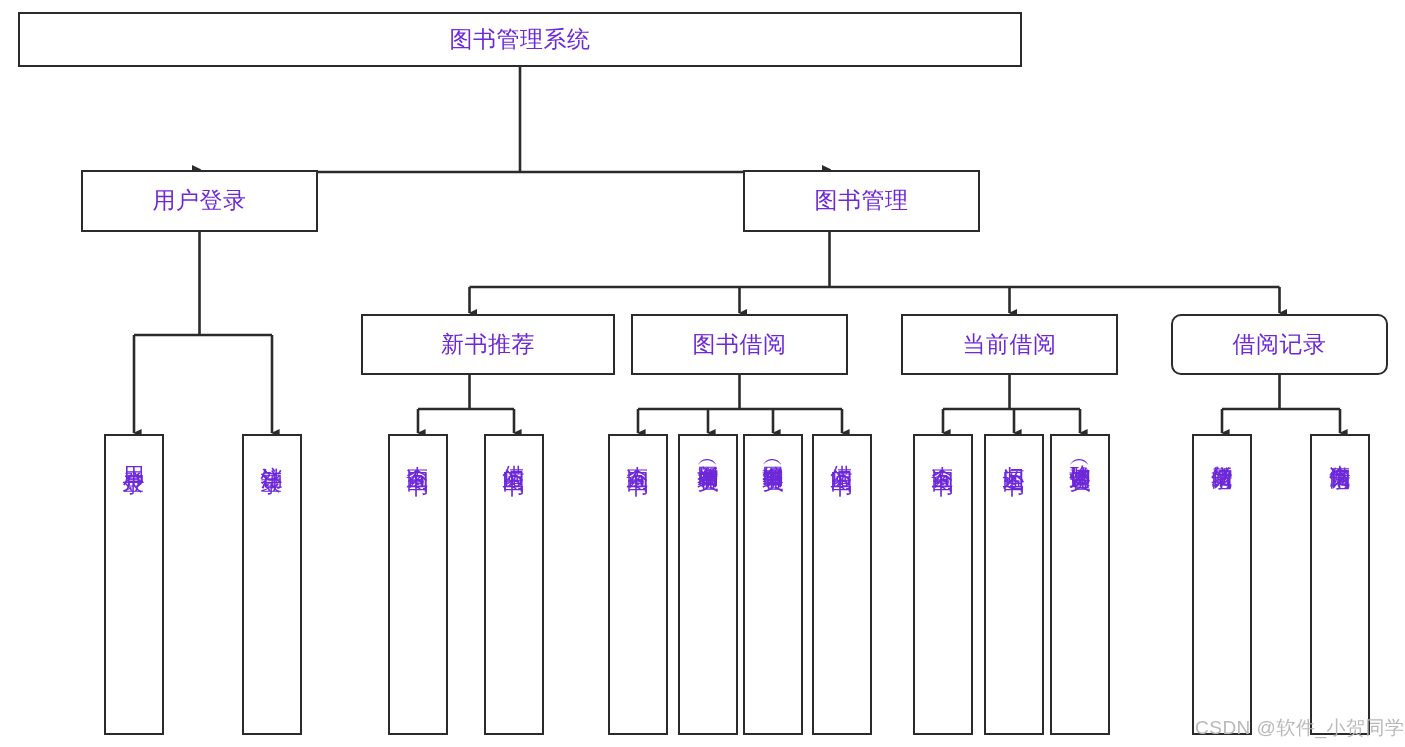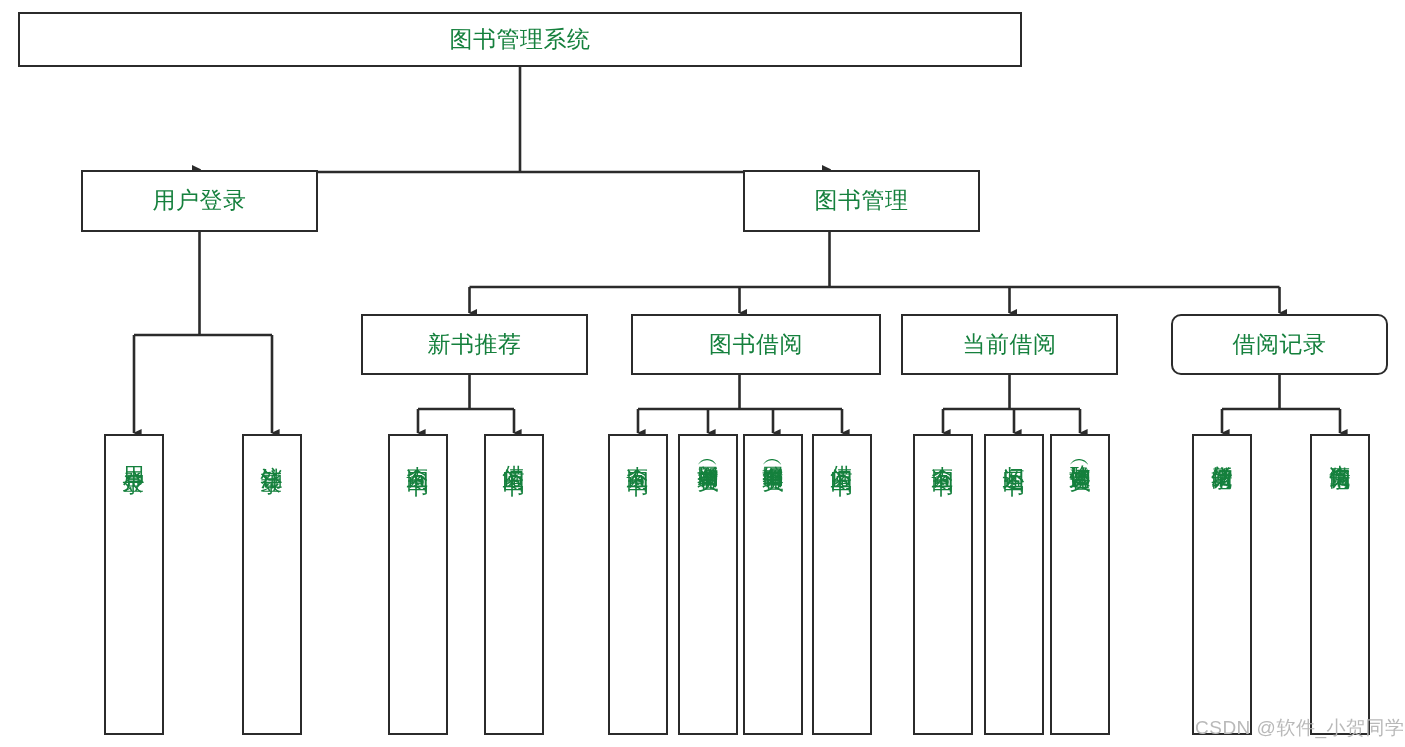--- a/index.html
+++ b/index.html
@@ -27,21 +27,21 @@
     pointer-events: none;
   }
   .node {
     position: absolute;
     box-sizing: border-box;
     border: 2.5px solid #2b2b2b;
     background: #ffffff;
     display: flex;
     align-items: center;
     justify-content: center;
-    color: #15803d;
+    color: #6d28d9;
   }
   .node-label {
     display: block;
     text-align: center;
     line-height: 1.18;
     letter-spacing: 0.5px;
   }
   
   .node.horiz .node-label {
     font-size: 23px;
@@ -129,24 +129,24 @@
     <span class="node-label">图书管理系统</span>
   </div>
 
   <div class="node horiz" style="left: 81px; top: 170px; width: 237px; height: 62px;">
     <span class="node-label">用户登录</span>
   </div>
   <div class="node horiz" style="left: 711px; top: 170px; width: 237px; height: 62px; margin-left: 32px;">
     <span class="node-label">图书管理</span>
   </div>
 
-  <div class="node horiz" style="left: 361px; top: 314px; width: 227px; height: 61px;">
+  <div class="node horiz" style="left: 361px; top: 314px; width: 254px; height: 61px;">
     <span class="node-label">新书推荐</span>
   </div>
-  <div class="node horiz" style="left: 631px; top: 314px; width: 250px; height: 61px; font-family: Liberation Serif, serif;">
+  <div class="node horiz" style="left: 631px; top: 314px; width: 217px; height: 61px; font-family: Liberation Serif, serif;">
     <span class="node-label">图书借阅</span>
   </div>
   <div class="node horiz" style="left: 901px; top: 314px; width: 217px; height: 61px;">
     <span class="node-label">当前借阅</span>
   </div>
   <div class="node horiz" style="left: 1171px; top: 314px; width: 217px; height: 61px; border-radius: 10px;">
     <span class="node-label">借阅记录</span>
   </div>
 
   <div class="node vert" style="left: 104px; top: 434px; width: 60px; height: 301px;">

